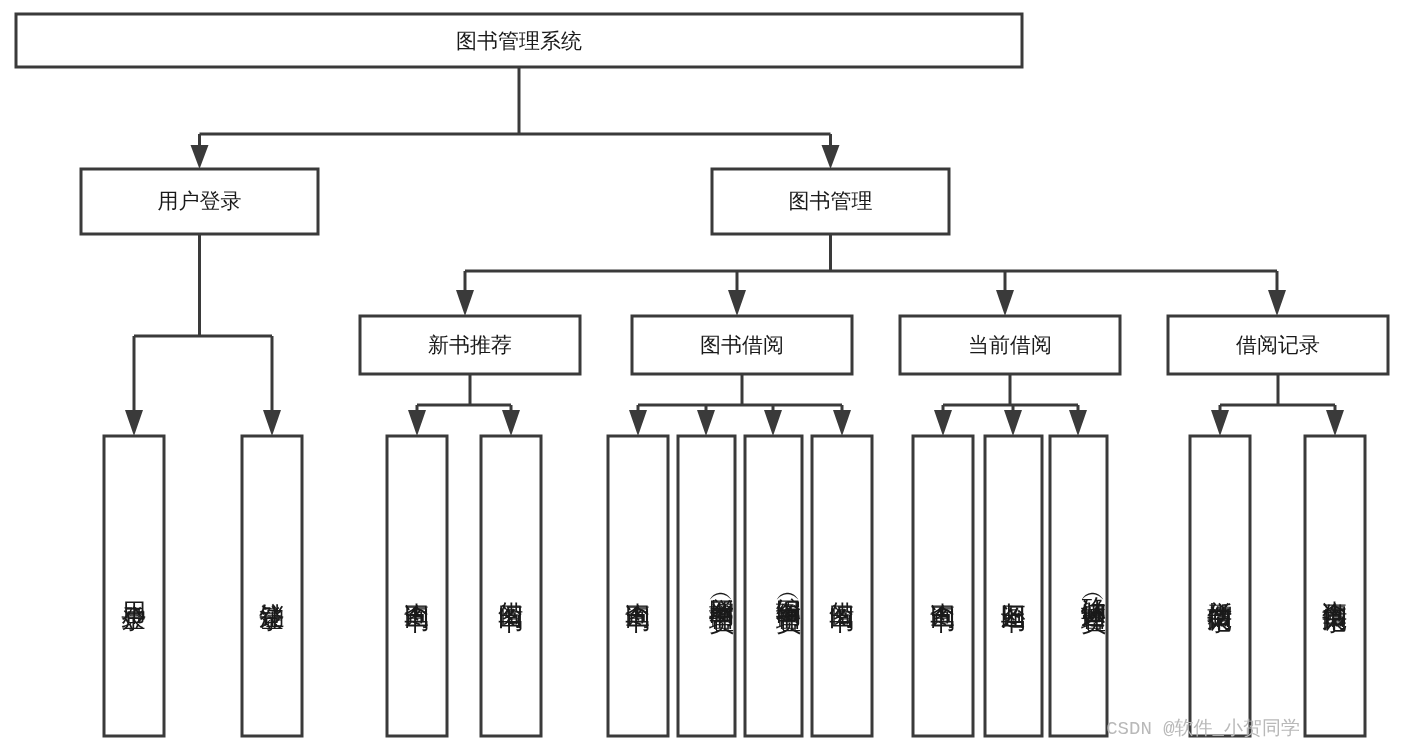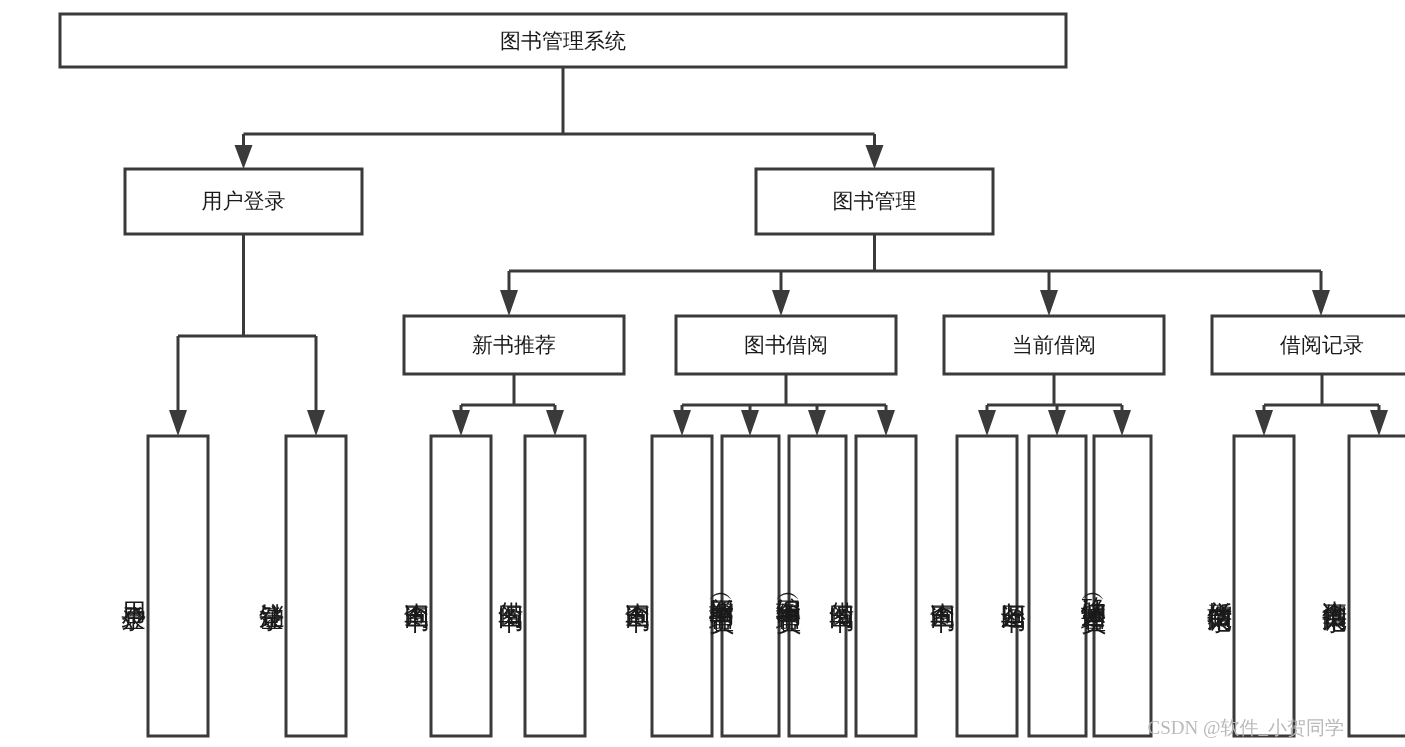--- a/index.html
+++ b/index.html
@@ -12,21 +12,20 @@
     height: 747px;
     font-family: "Liberation Sans", "DejaVu Sans", sans-serif;
     overflow: hidden;
     position: relative;
   }
   #diagram-root {
     position: absolute;
     left: 0; top: 0;
     width: 1308px;
     height: 747px;
-    padding-left: 44px;
   }
   svg { display: block; }
   .node-box {
     fill: #ffffff;
     stroke: #3a3a3a;
     stroke-width: 3;
   }
   .connector {
     stroke: #3a3a3a;
     stroke-width: 3;
@@ -56,21 +55,21 @@
     text-align: center;
     display: flex;
     align-items: center;
     justify-content: center;
     pointer-events: none;
   }
   .watermark {
     position: absolute;
     right: 8px;
     bottom: 6px;
-    font-family: Liberation Serif, serif;
+    font-family: Liberation Mono, monospace;
     font-size: 19px;
     color: #b9b9b9;
     white-space: nowrap;
   }
 </style>
 </head>
 <body>
 
 <div id="diagram-root">
 

